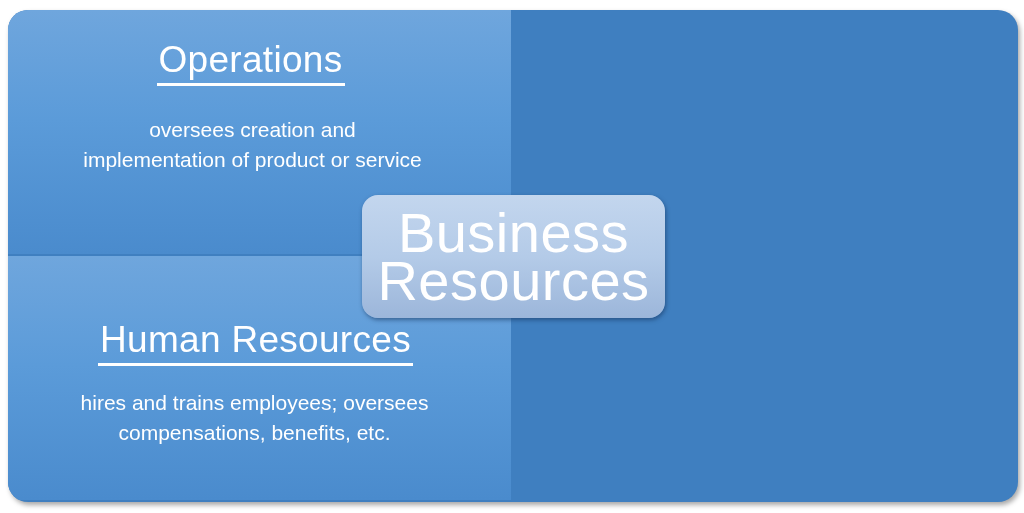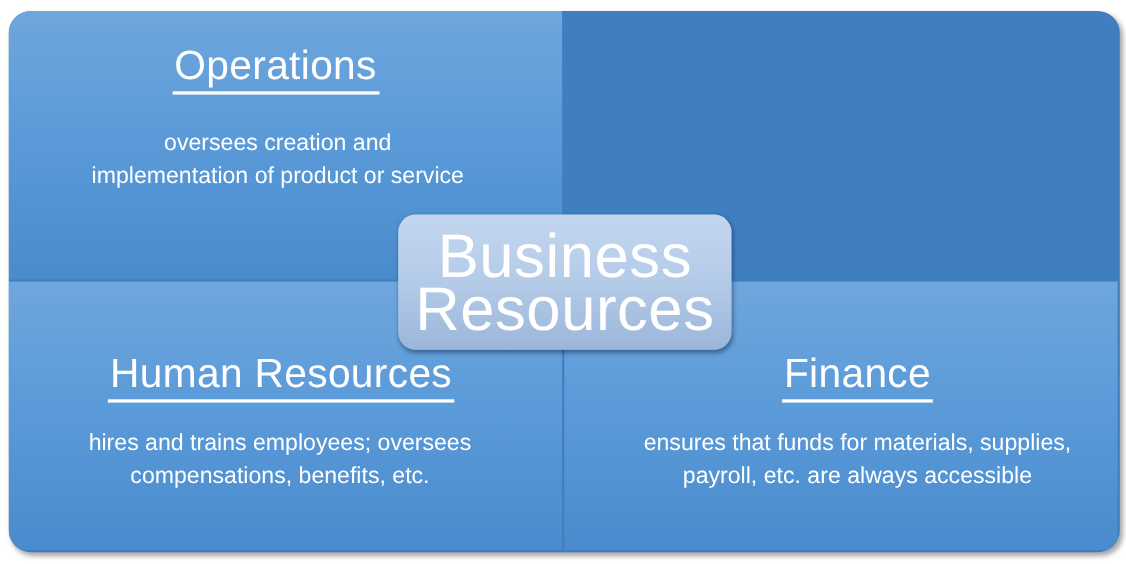--- a/index.html
+++ b/index.html
@@ -118,27 +118,18 @@
   <div class="quad bl">
     <div class="quad-title">
       <span>Human Resources</span>
     </div>
     <div class="quad-desc">
       <div>hires and trains employees; oversees</div>
       <div>compensations, benefits, etc.</div>
     </div>
   </div>
 
-  <div class="quad br">
-    <div class="quad-title">
-      <span>Finance</span>
-    </div>
-    <div class="quad-desc">
-      <div>ensures that funds for materials, supplies,</div>
-      <div>payroll, etc. are always accessible</div>
-    </div>
-  </div>
 </div>
 
 <div class="center-box">
   <div class="line">Business</div>
   <div class="line">Resources</div>
 </div>
 
 </body></html>

